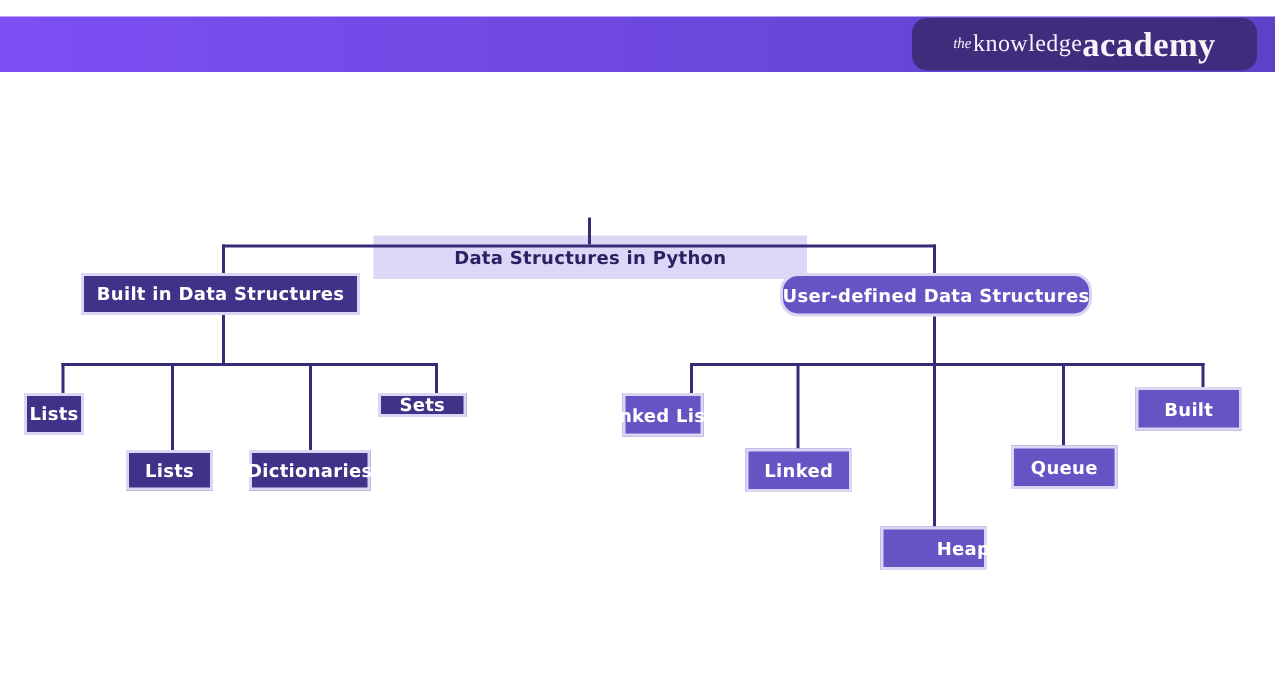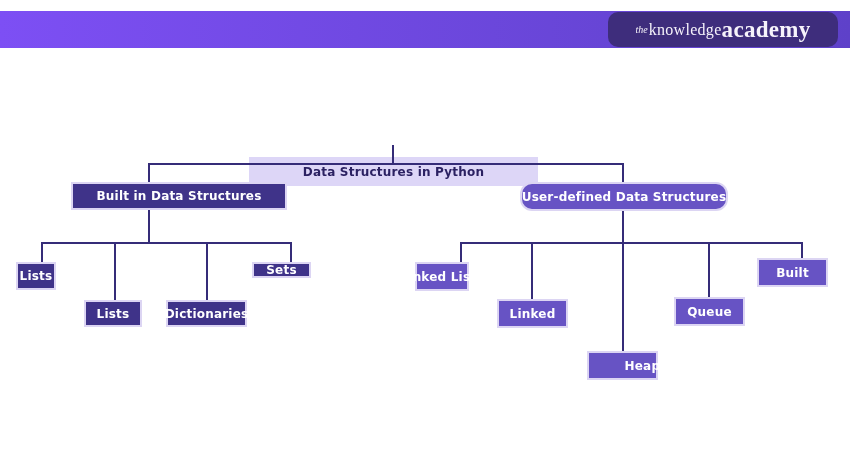--- a/index.html
+++ b/index.html
@@ -53,21 +53,21 @@
   </div>
 </div>
 
 <div class="title-box">Data Structures in Python</div>
 
 <div class="line v" style="left:392px;top:145px;height:18px;"></div>
 <div class="line h" style="left:148px;top:163px;width:476px;"></div>
 <div class="line v" style="left:148px;top:163px;height:19px;"></div>
 <div class="line v" style="left:622px;top:163px;height:19px;"></div>
 
-<div class="node dark" style="left:71px;top:182px;width:216px;height:28px;">Built in Data Structures</div>
+<div class="node dark" style="left:54px;top:182px;width:186px;height:28px;">Built in Data Structures</div>
 <div class="node purple" style="left:520px;top:182px;width:208px;height:29px;border-radius:12px;">User-defined Data Structures</div>
 
 <div class="line v" style="left:148px;top:210px;height:34px;"></div>
 <div class="line h" style="left:41px;top:242px;width:251px;"></div>
 <div class="line v" style="left:41px;top:242px;height:20px;"></div>
 <div class="line v" style="left:114px;top:242px;height:58px;"></div>
 <div class="line v" style="left:206px;top:242px;height:58px;"></div>
 <div class="line v" style="left:290px;top:242px;height:20px;"></div>
 
 <div class="line v" style="left:622px;top:211px;height:140px;"></div>

